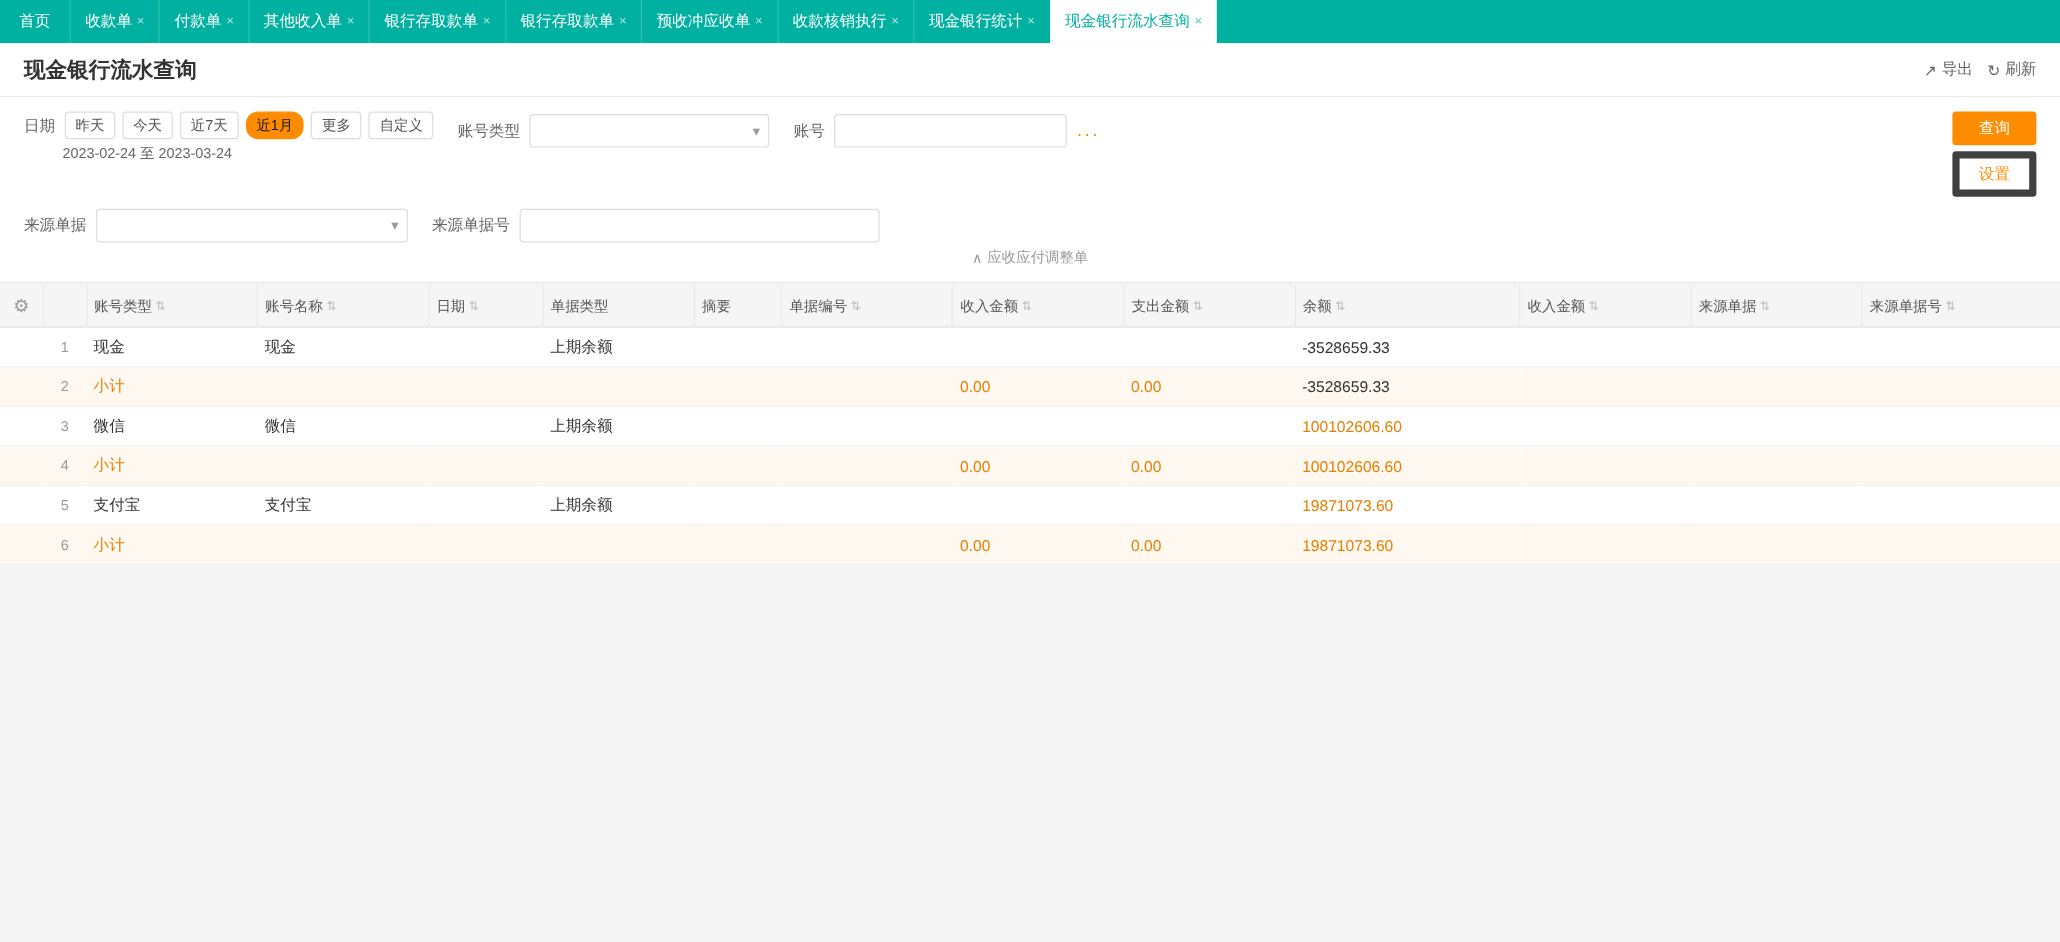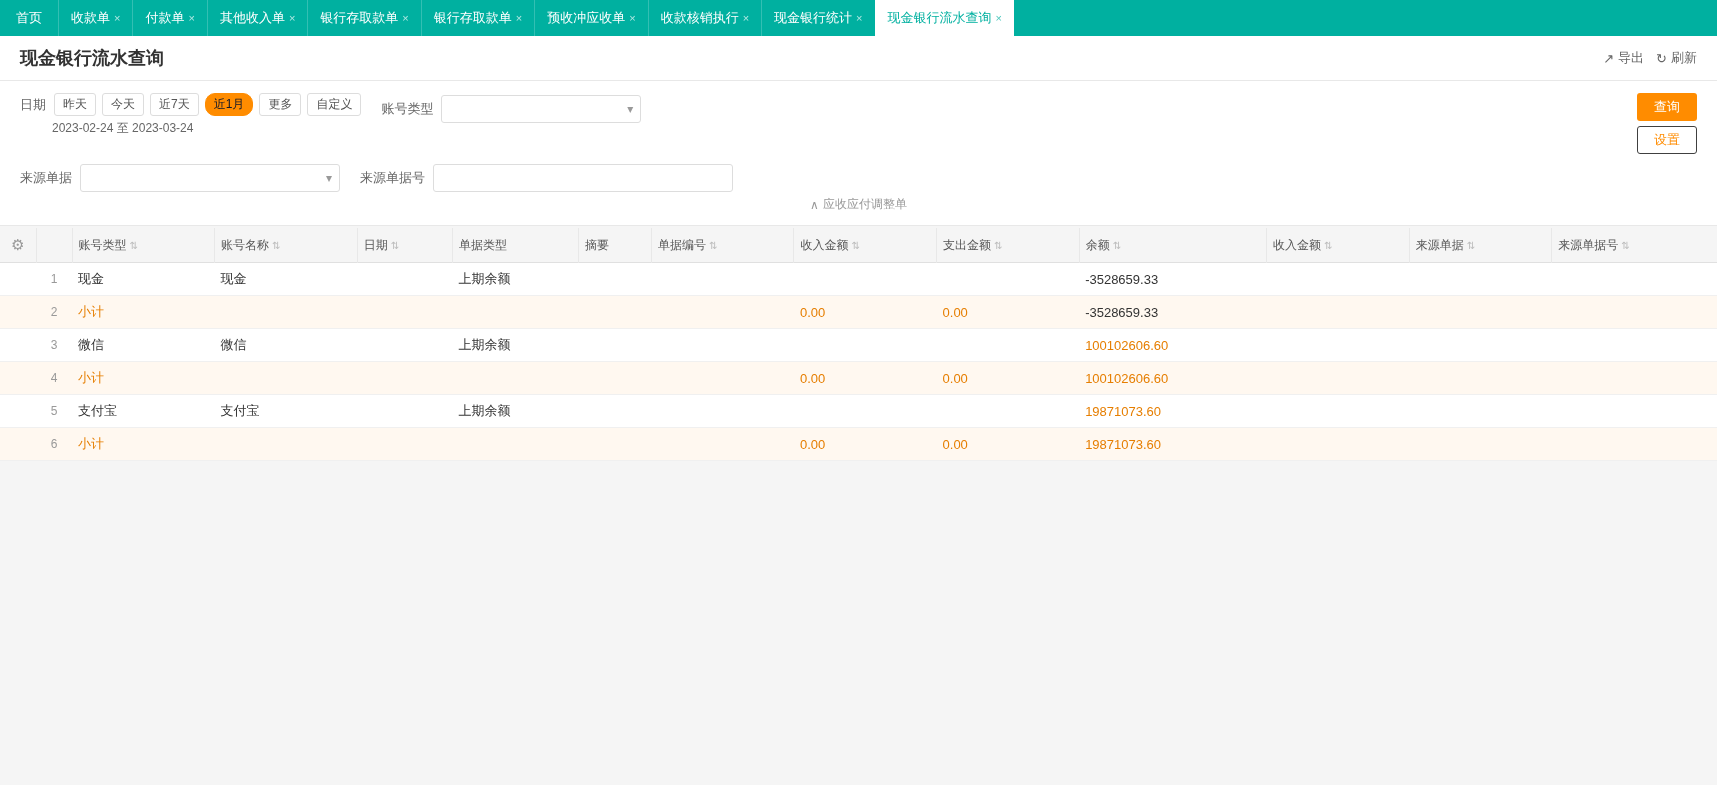--- a/index.html
+++ b/index.html
@@ -150,21 +150,21 @@
       color: #fff;
       border: none;
       border-radius: 3px;
       padding: 5px 16px;
       cursor: pointer;
       font-size: 13px;
     }
     .btn-settings {
       background: #fff;
       color: #ff8c00;
-      border: 1px solid #404040;
+      border: 6px solid #404040;
       border-radius: 3px;
       padding: 4px 16px;
       cursor: pointer;
       font-size: 13px;
     }
     .dots-btn {
       color: #ff8c00;
       cursor: pointer;
       font-size: 16px;
       letter-spacing: 2px;
@@ -322,20 +322,25 @@
 
         <div style="display:flex; align-items:center; gap:8px; margin-top:2px;">
           <span class="filter-label">账号类型</span>
           <div class="select-wrapper">
             <select class="filter-select">
               <option value=""></option>
             </select>
           </div>
         </div>
 
+        <div style="display:flex; align-items:center; gap:8px; margin-top:2px;">
+          <span class="filter-label">账号</span>
+          <input class="filter-input" type="text" style="min-width: 160px;">
+          <span class="dots-btn">...</span>
+        </div>
 
         <div style="display:flex; flex-direction:column; gap:5px; margin-left:auto; margin-top:0;">
           <button class="btn-query">查询</button>
           <button class="btn-settings">设置</button>
         </div>
       </div>
 
       <div style="display:flex; align-items:center; gap:20px;">
         <div style="display:flex; align-items:center; gap:8px;">
           <span class="filter-label">来源单据</span>

